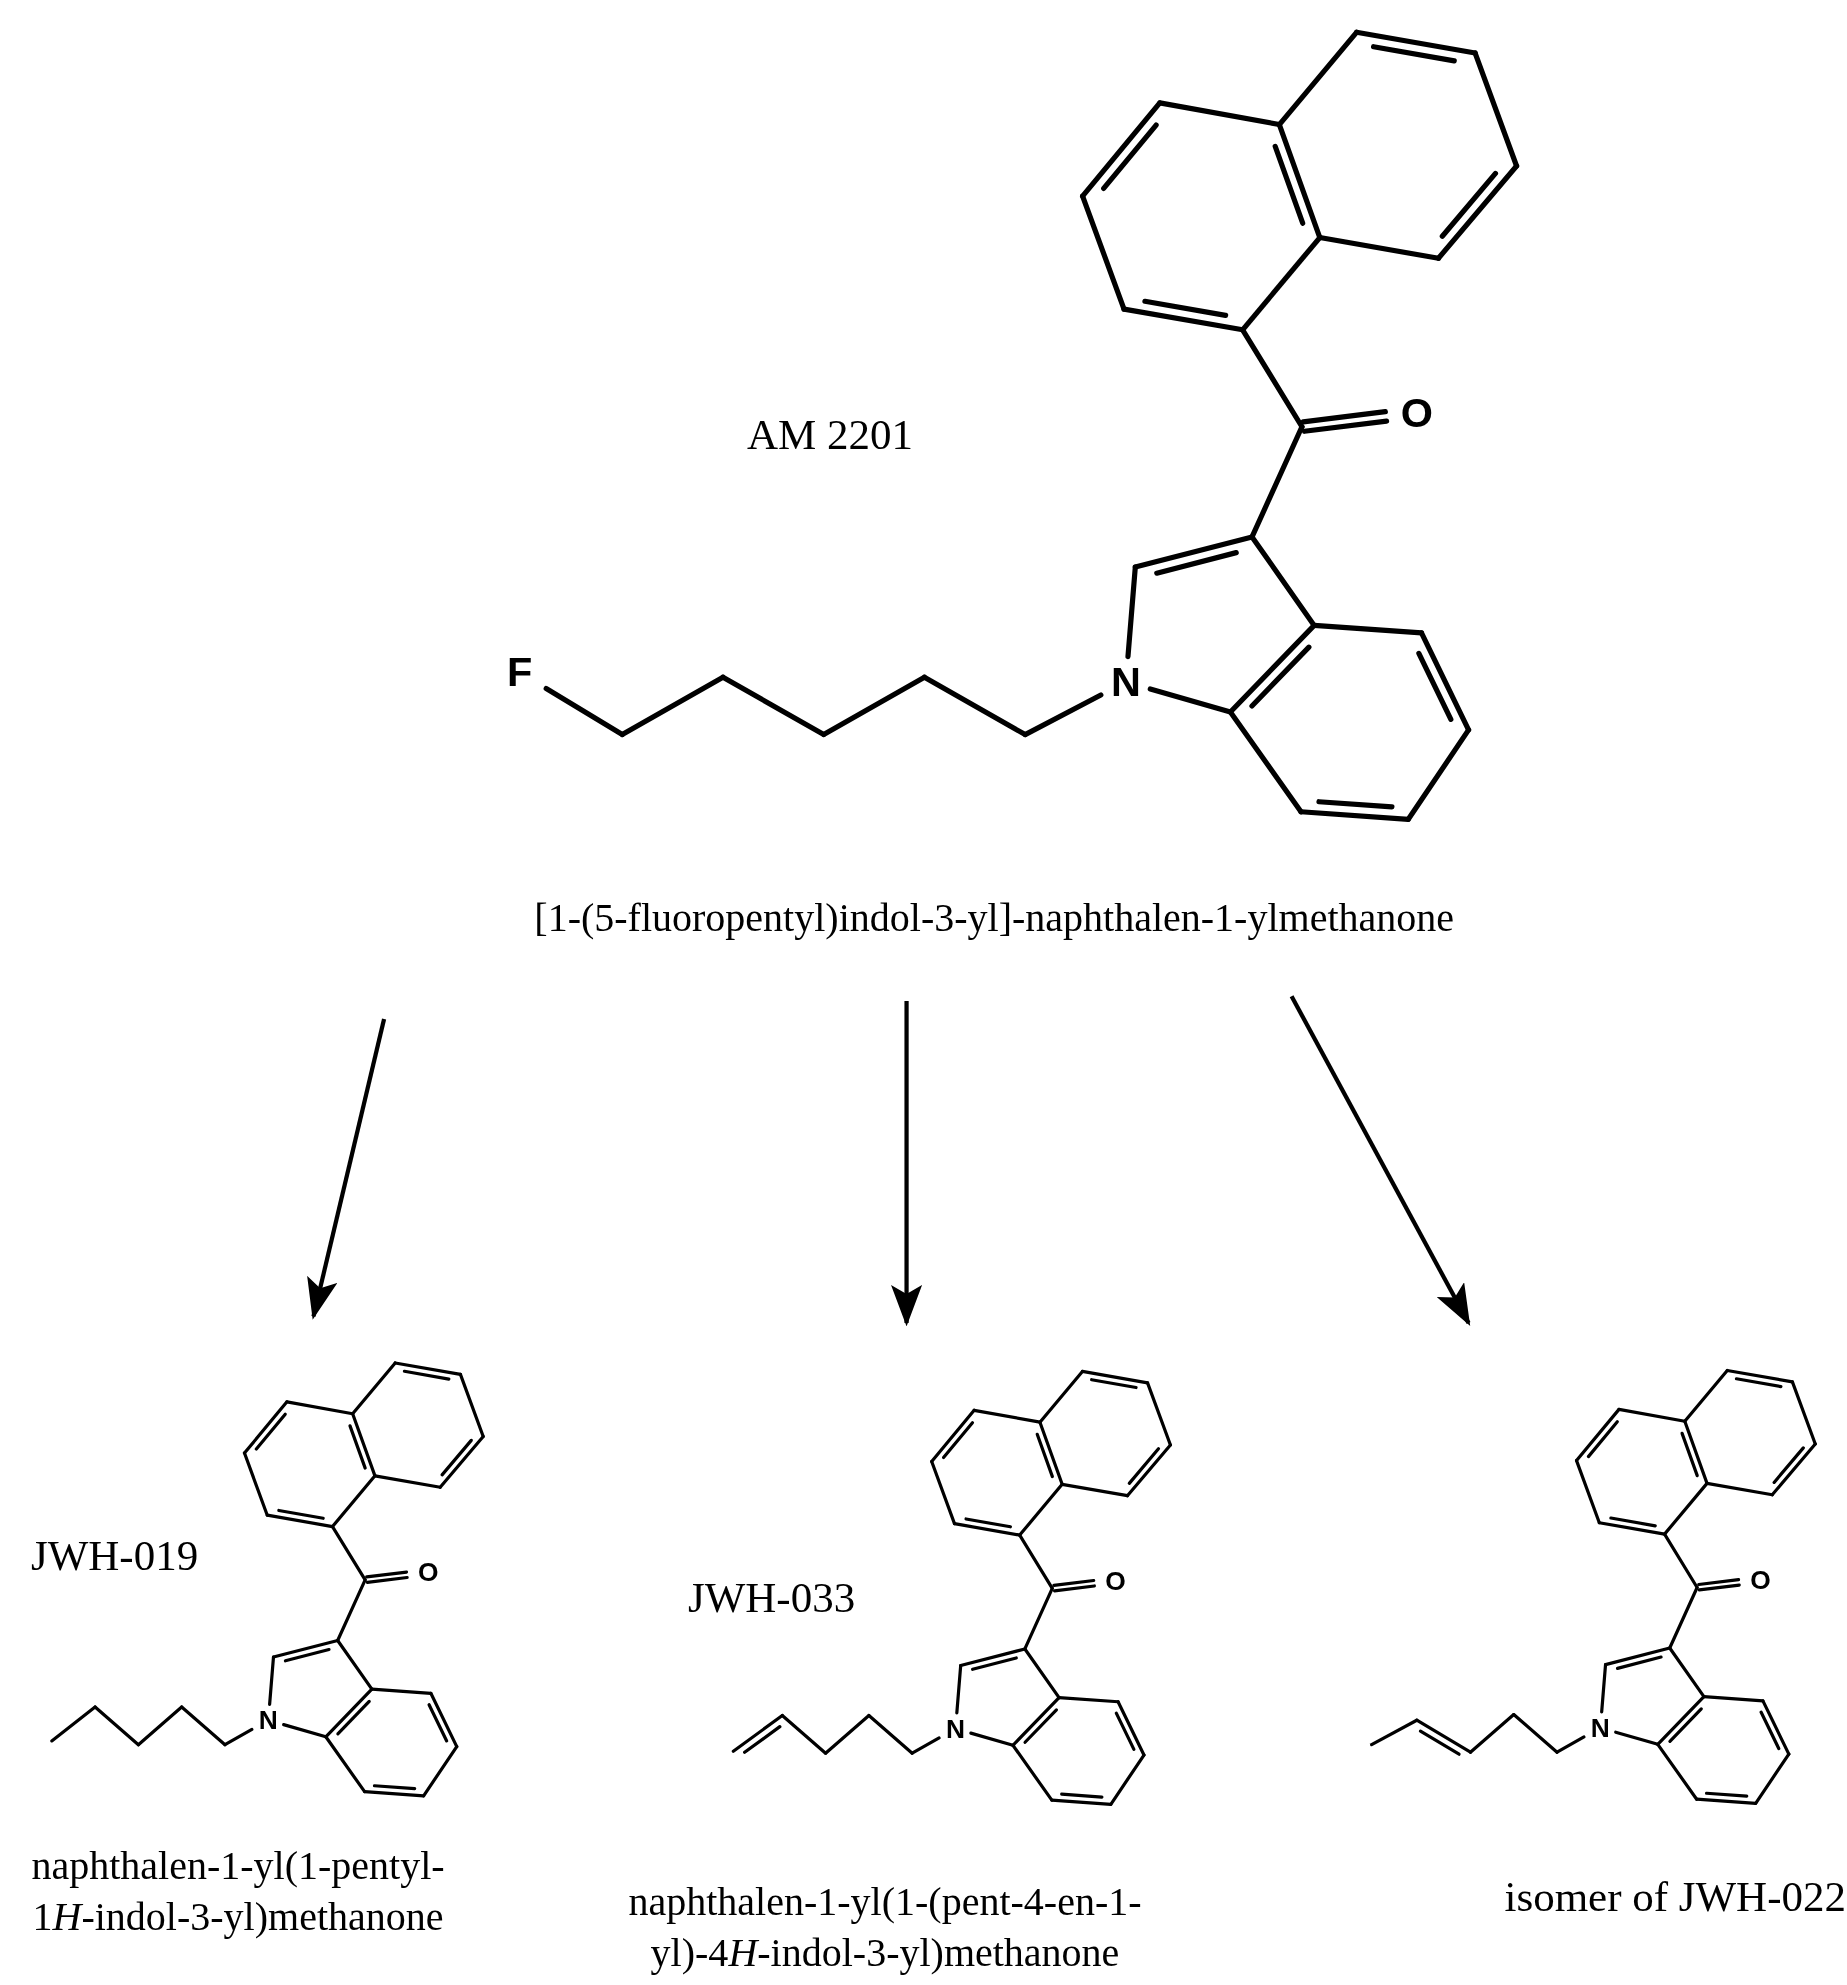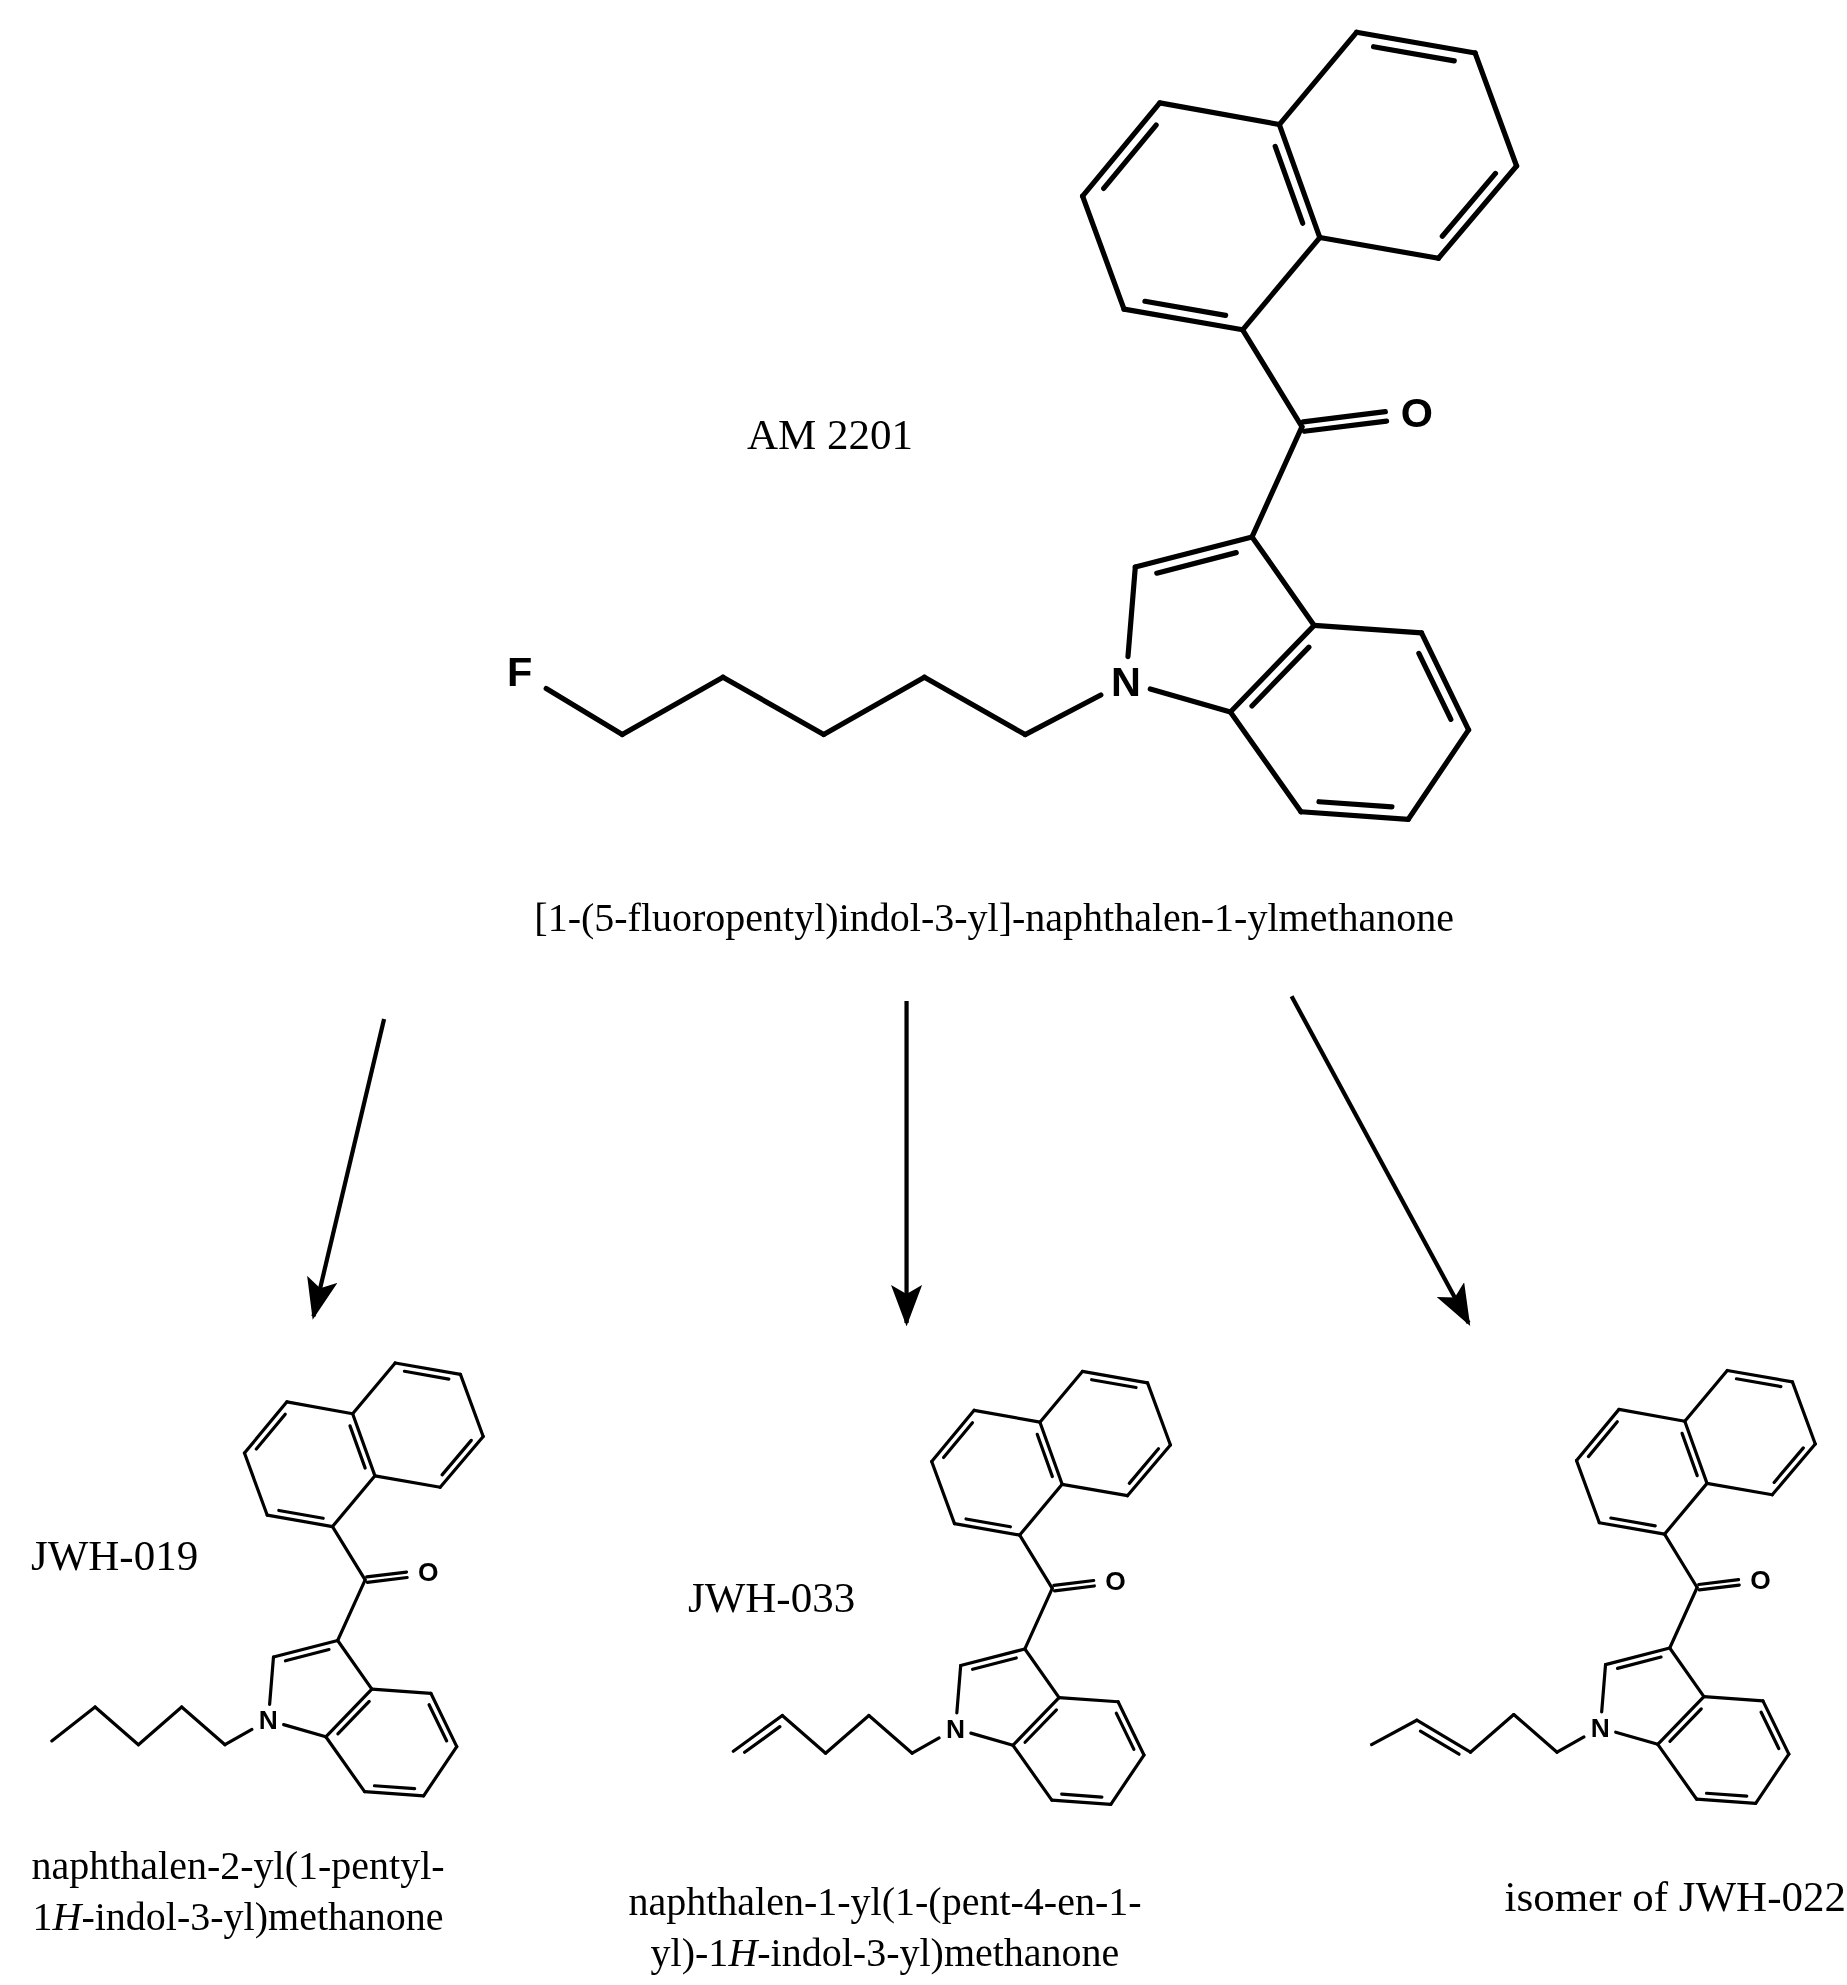--- a/index.html
+++ b/index.html
@@ -207,25 +207,25 @@
 
   <div class="lbl bold" style="left:747px;top:410px">AM 2201</div>
 
   <div class="lbl" style="left:358px;top:894px;width:1096px;text-align:right">[1-(5-fluoropentyl)indol-3-yl]-naphthalen-1-ylmethanone</div>
 
   <div class="lbl bold" style="left:31px;top:1531px">JWH-019</div>
 
   <div class="lbl bold" style="left:688px;top:1573px">JWH-033</div>
 
   <div class="lbl cap" style="left:0;top:1841px;width:476px">
-    <span>naphthalen-2-yl(1-pentyl-</span><br>
+    <span>naphthalen-1-yl(1-pentyl-</span><br>
     <span>1</span><em>H</em><span>-indol-3-yl)methanone</span>
   </div>
 
   <div class="lbl cap" style="left:532px;top:1877px;width:706px">
     <span>naphthalen-1-yl(1-(pent-4-en-1-</span><br>
-    <span>yl)-1</span><em>H</em><span>-indol-3-yl)methanone</span>
+    <span>yl)-4</span><em>H</em><span>-indol-3-yl)methanone</span>
   </div>
 
   <div class="lbl bold" style="left:1370px;top:1872px;width:476px;text-align:right">isomer of JWH-022</div>
 
 </div>
 
 
 </body></html>

